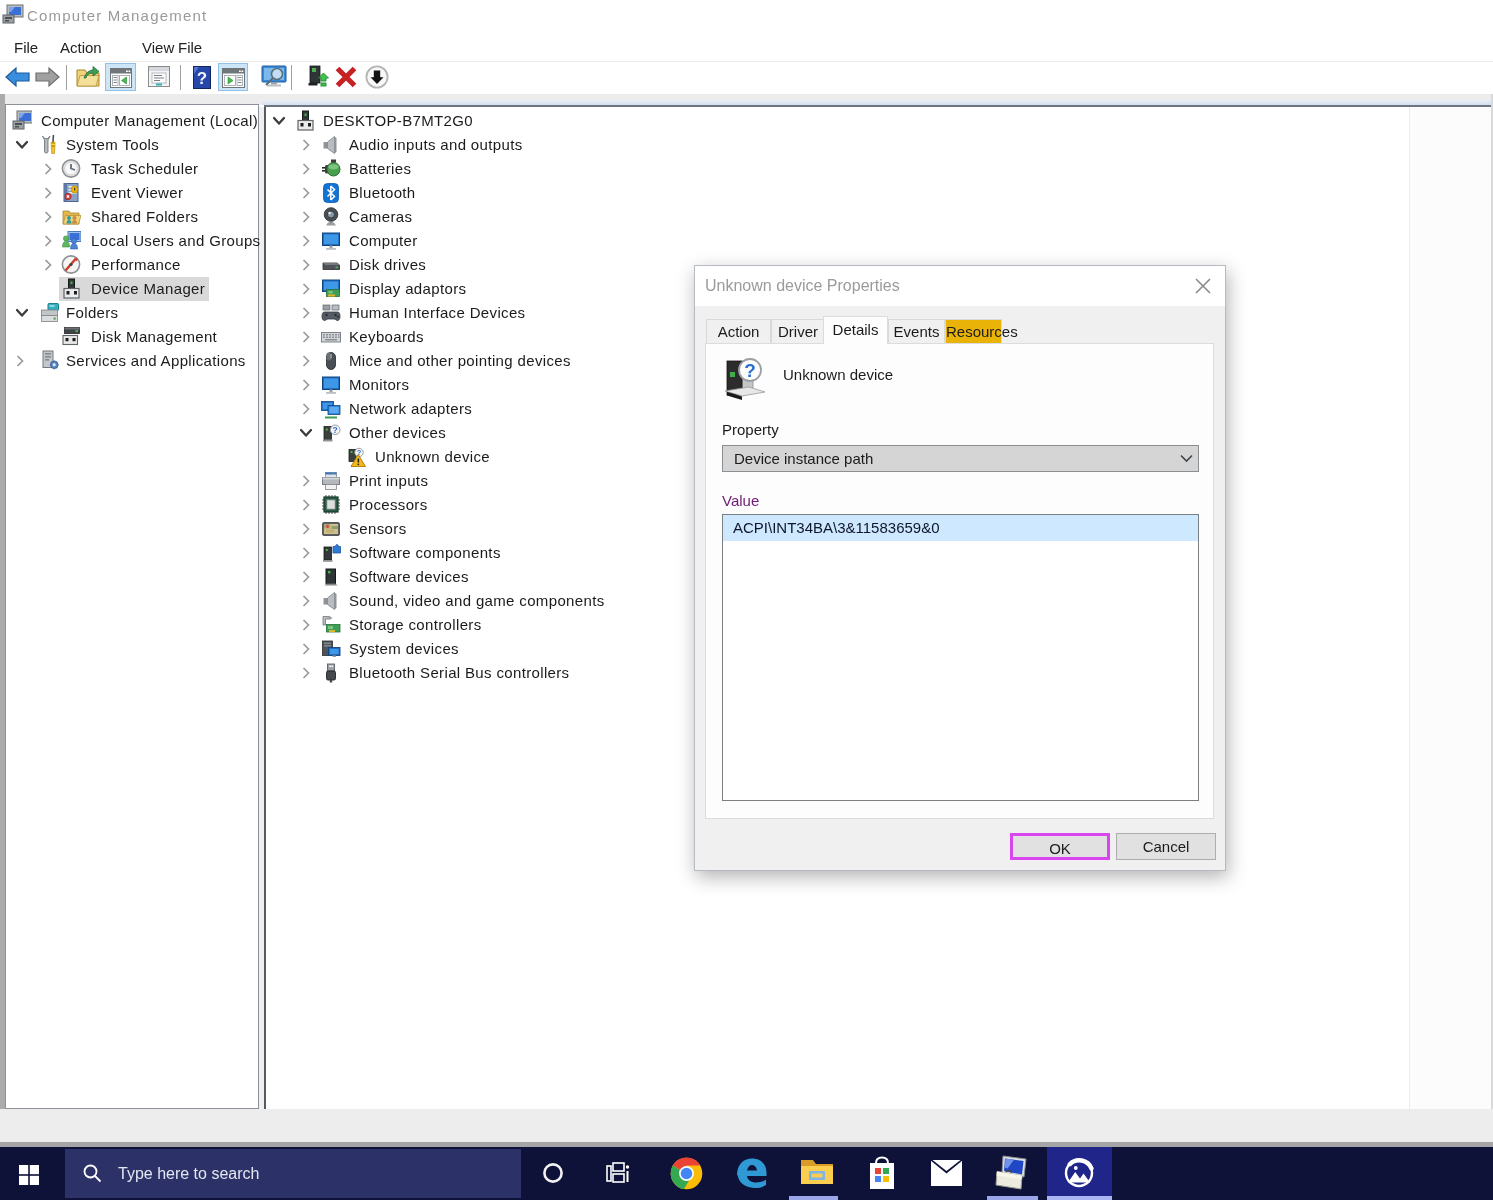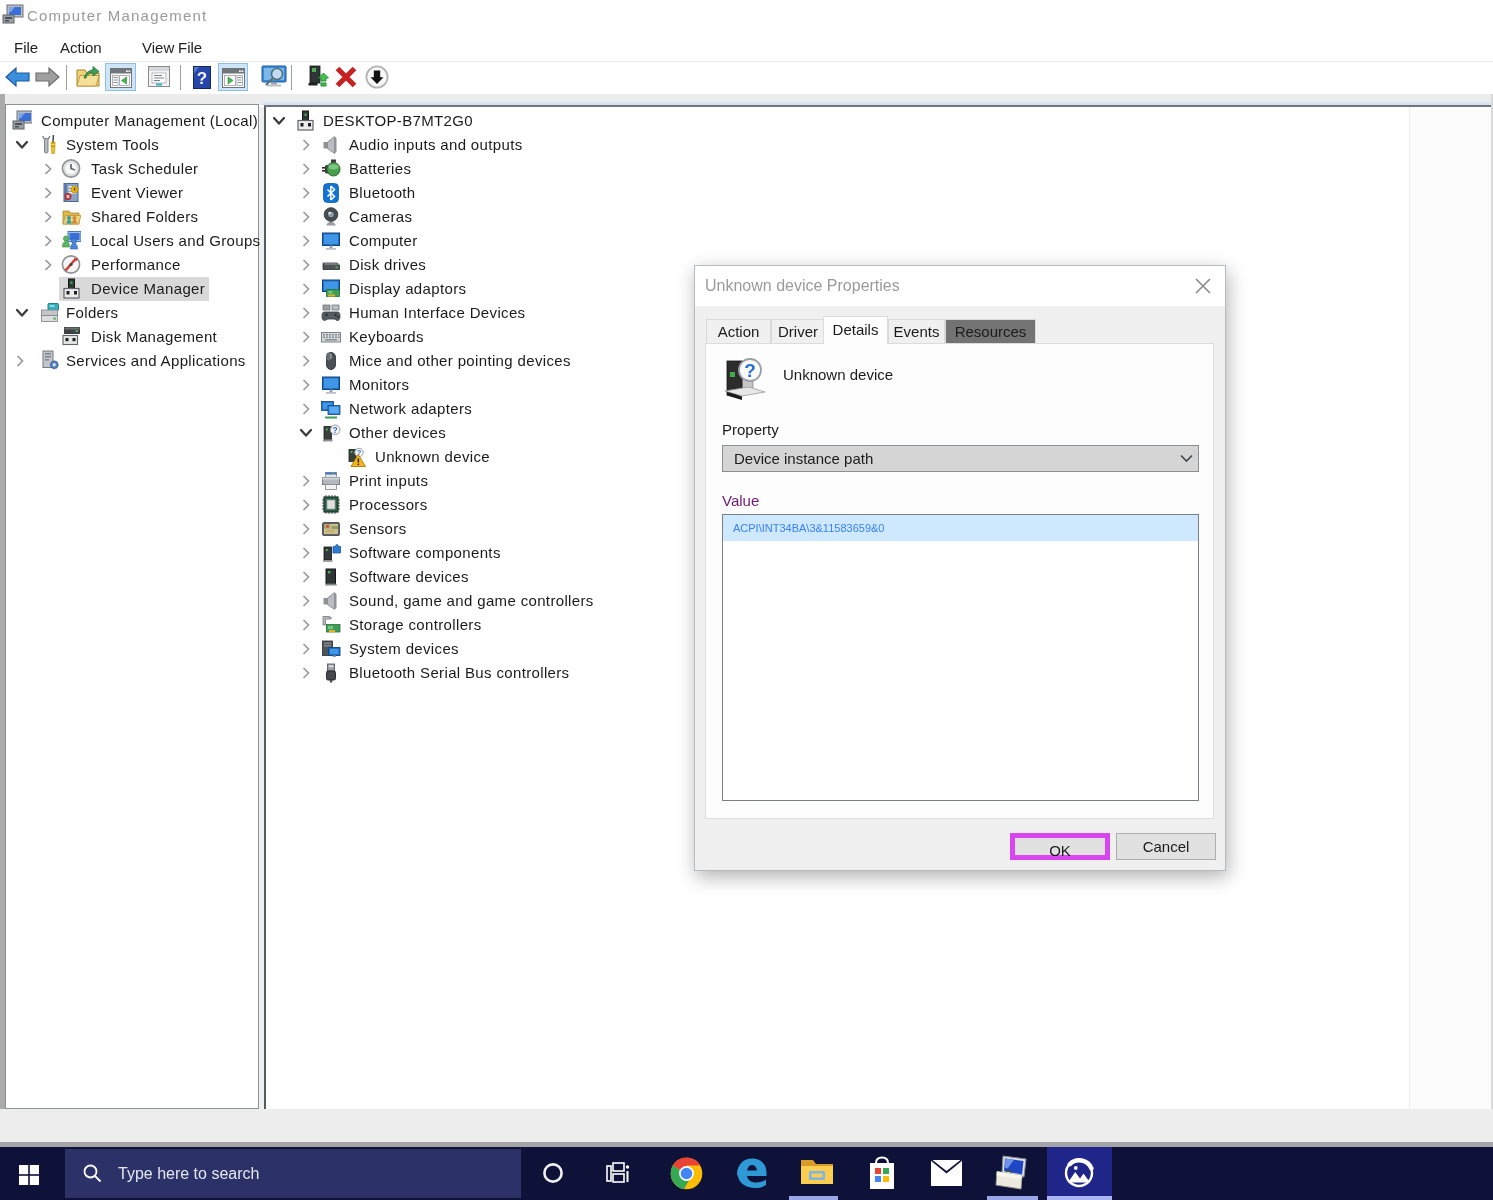--- a/index.html
+++ b/index.html
@@ -460,21 +460,21 @@
   </svg>
 <div class="trow" style="left:349px;top:565px">Software devices</div>
 <svg class="abs" style="left:302px;top:595px" width="8" height="12" viewBox="0 0 8 12">
     <path d="M1.5 1 L6.5 6 L1.5 11" stroke="#9a9a9a" stroke-width="1.7" fill="none"></path>
   </svg>
 <svg class="abs" style="left:321px;top:590px" width="20" height="22" viewBox="0 0 20 22">
     <rect x="2.5" y="8" width="4" height="6.5" fill="#8f9398"></rect>
     <path d="M6.5 8 L13.5 2.5 L13.5 19.5 L6.5 14.5 Z" fill="#b9bdc2" stroke="#7e8287" stroke-width="0.8"></path>
     <path d="M13.5 2.5 L15.5 4 L15.5 18 L13.5 19.5 Z" fill="#90959a"></path>
   </svg>
-<div class="trow" style="left:349px;top:589px">Sound, game and game controllers</div>
+<div class="trow" style="left:349px;top:589px">Sound, video and game components</div>
 <svg class="abs" style="left:302px;top:619px" width="8" height="12" viewBox="0 0 8 12">
     <path d="M1.5 1 L6.5 6 L1.5 11" stroke="#9a9a9a" stroke-width="1.7" fill="none"></path>
   </svg>
 <svg class="abs" style="left:321px;top:614px" width="20" height="22" viewBox="0 0 20 22">
     <path d="M2 2.5 L8.5 2.5 L8.5 5 L4.5 5 L4.5 11 L2 11 Z" fill="#b9bdc2" stroke="#73777c" stroke-width="0.8"></path>
     <path d="M8.5 2 L11.5 4 L8.5 6 Z" fill="#9b9fa4"></path>
     <rect x="5.5" y="10.5" width="13.5" height="7.5" fill="#3e9e54" stroke="#26703a" stroke-width="0.8"></rect>
     <rect x="7" y="12" width="5" height="3" fill="#7ac488"></rect>
     <rect x="8" y="16" width="6" height="2" fill="#e0b52a"></rect>
   </svg>
@@ -506,42 +506,42 @@
 <div class="abs" style="left:695px;top:266px;width:530px;height:40px;background:#fff"></div>
 <div class="abs" style="left:705px;top:266px;height:40px;line-height:40px;font-size:16px;color:#9b9b9b">Unknown device Properties</div>
 <svg class="abs" style="left:1195px;top:278px" width="16" height="16" viewBox="0 0 16 16">
     <path d="M1 1 L15 15 M15 1 L1 15" stroke="#8a8a8a" stroke-width="1.6"></path>
   </svg>
 <div class="abs" style="left:705px;top:343px;width:509px;height:476px;background:#fdfdfd;border:1px solid #dcdcdc"></div>
 <div class="abs" style="left:706px;top:319px;width:65px;height:24px;background:#f0f0f0;border:1px solid #d9d9d9;border-bottom:none;z-index:2;text-align:center;line-height:24px;font-size:15px;color:#1b1b1b">Action</div>
 <div class="abs" style="left:771px;top:319px;width:54px;height:24px;background:#f0f0f0;border:1px solid #d9d9d9;border-bottom:none;z-index:2;text-align:center;line-height:24px;font-size:15px;color:#1b1b1b">Driver</div>
 <div class="abs" style="left:823px;top:316px;width:65px;height:28px;background:#fdfdfd;border:1px solid #dcdcdc;border-bottom:none;z-index:3;text-align:center;line-height:26px;font-size:15px;color:#1b1b1b">Details</div>
 <div class="abs" style="left:888px;top:319px;width:57px;height:24px;background:#f0f0f0;border:1px solid #d9d9d9;border-bottom:none;z-index:2;text-align:center;line-height:24px;font-size:15px;color:#1b1b1b">Events</div>
-<div class="abs" style="left:945px;top:319px;width:91px;height:24px;background:#737373;border:1px solid #d9d9d9;border-bottom:none;z-index:2;text-align:center;line-height:24px;font-size:15px;color:#1b1b1b">Resources</div>
+<div class="abs" style="left:945px;top:319px;width:57px;height:24px;background:#eab308;border:1px solid #d9d9d9;border-bottom:none;z-index:2;text-align:center;line-height:24px;font-size:15px;color:#1b1b1b">Resources</div>
 <svg class="abs" style="left:723px;top:354px" width="46" height="50" viewBox="0 0 46 50">
     <path d="M19 7 L30 10 L30 38 L19 41 Z" fill="#c6c6c6" stroke="#8e8e8e" stroke-width="0.8"></path>
     <rect x="4" y="7" width="15" height="34" fill="#2c2c2c" stroke="#141414" stroke-width="0.8"></rect>
     <rect x="7" y="18" width="5" height="5" fill="#3fae49"></rect>
     <path d="M2 37 L19 42 L42 38 L26 33 Z" fill="#e8e8e8" stroke="#9a9a9a" stroke-width="0.8"></path>
     <path d="M4 38 L19 42.5 L19 46 L4 41.5 Z" fill="#1a1a1a"></path>
     <circle cx="27" cy="16" r="11" fill="#fdfdfd" stroke="#9aa0a6" stroke-width="1.8"></circle>
     <text x="27" y="23" font-size="19" font-weight="bold" fill="#2a6fd4" text-anchor="middle" font-family="Liberation Sans">?</text>
   </svg>
 <div class="abs" style="left:783px;top:366px;font-size:15px;color:#1b1b1b">Unknown device</div>
 <div class="abs" style="left:722px;top:421px;font-size:15px;color:#1b1b1b">Property</div>
 <div class="abs" style="left:722px;top:445px;width:477px;height:27px;background:#d5d5d5;border:1px solid #8a8f94"></div>
 <div class="abs" style="left:734px;top:445px;height:27px;line-height:27px;font-size:15px;color:#1b1b1b">Device instance path</div>
 <svg class="abs" style="left:1180px;top:454px" width="13" height="9" viewBox="0 0 13 9">
     <path d="M1 1.5 L6.5 7 L12 1.5" stroke="#40454a" stroke-width="1.6" fill="none"></path>
   </svg>
 <div class="abs" style="left:722px;top:492px;font-size:15px;color:#701a75">Value</div>
 <div class="abs" style="left:722px;top:514px;width:477px;height:287px;background:#fff;border:1px solid #7a7f84"></div>
 <div class="abs" style="left:723px;top:515px;width:475px;height:26px;background:#cde8ff"></div>
-<div class="abs" style="left:733px;top:515px;height:32px;line-height:26px;font-size:11px;color:#3b82f6">ACPI\INT34BA\3&amp;11583659&amp;0</div>
-<div class="abs" style="left:1010px;top:833px;width:100px;height:27px;background:#e1e1e1;border:5px solid #d946ef;text-align:center;line-height:25px;font-size:15px;color:#1b1b1b">OK</div>
+<div class="abs" style="left:733px;top:515px;height:32px;line-height:26px;font-size:15px;color:#0f172a">ACPI\INT34BA\3&amp;11583659&amp;0</div>
+<div class="abs" style="left:1010px;top:833px;width:100px;height:27px;background:#e1e1e1;border:3px solid #d946ef;text-align:center;line-height:25px;font-size:15px;color:#1b1b1b">OK</div>
 <div class="abs" style="left:1116px;top:833px;width:100px;height:27px;background:#e1e1e1;border:1px solid #adadad;text-align:center;line-height:25px;font-size:15px;color:#1b1b1b">Cancel</div>
 <div class="abs" style="left:0;top:1147px;width:1493px;height:53px;background:#0e1238"></div>
 <div class="abs" style="left:65px;top:1149px;width:456px;height:49px;background:#2c3268"></div>
 <div class="abs" style="left:118px;top:1149px;height:49px;line-height:49px;font-size:16px;color:#e4e7f2">Type here to search</div>
 <div class="abs" style="left:1047px;top:1147px;width:65px;height:53px;background:#20258a"></div>
 <svg class="abs" style="left:19px;top:1165px" width="20" height="20" viewBox="0 0 20 20">
     <rect x="0" y="0" width="9.2" height="9.2" fill="#fff"></rect>
     <rect x="10.8" y="0" width="9.2" height="9.2" fill="#fff"></rect>
     <rect x="0" y="10.8" width="9.2" height="9.2" fill="#fff"></rect>
     <rect x="10.8" y="10.8" width="9.2" height="9.2" fill="#fff"></rect>

